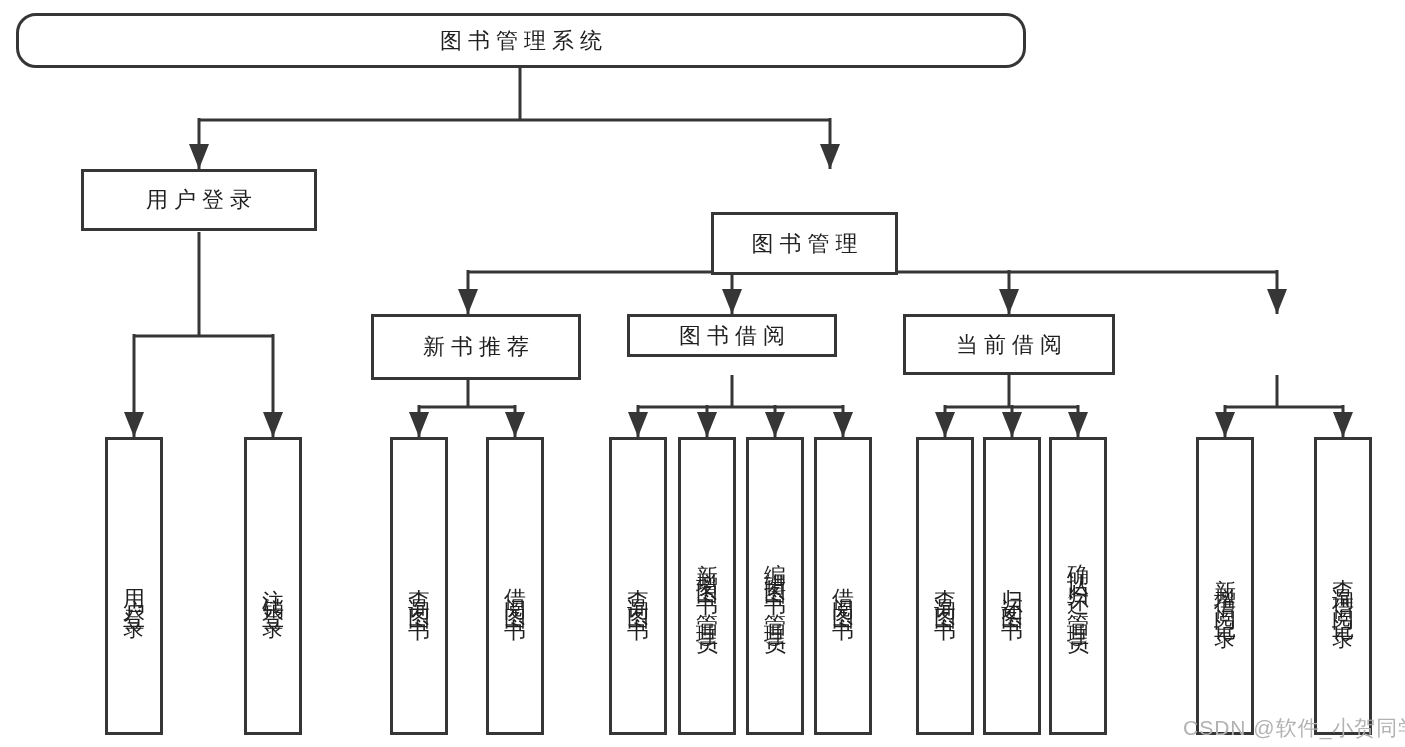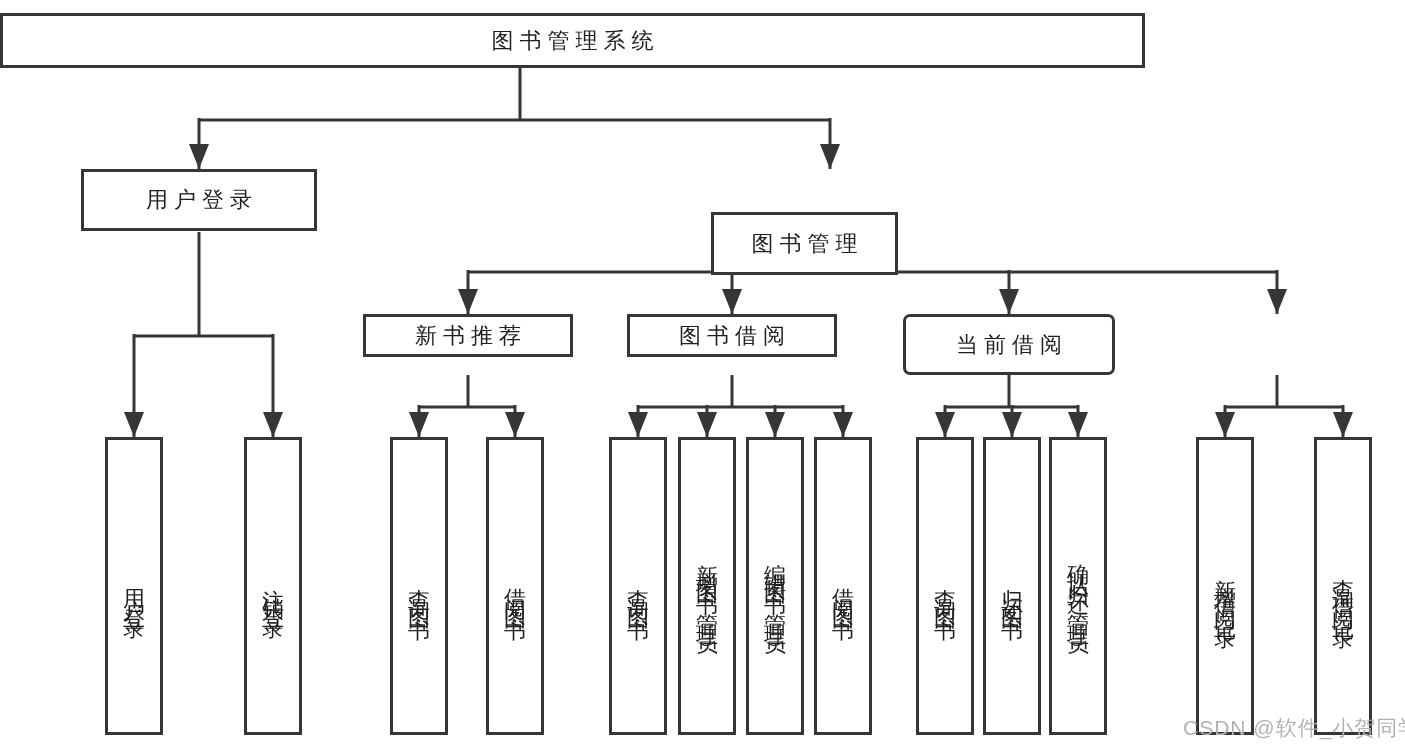--- a/index.html
+++ b/index.html
@@ -94,38 +94,38 @@
     <path d="M1009 375 V407 M945 407 H1078"></path>
     <line x1="945" y1="405" x2="945" y2="437" marker-end="url(#arw)"></line>
     <line x1="1012" y1="405" x2="1012" y2="437" marker-end="url(#arw)"></line>
     <line x1="1078" y1="405" x2="1078" y2="437" marker-end="url(#arw)"></line>
 
     <path d="M1277 375 V407 M1225 407 H1343"></path>
     <line x1="1225" y1="405" x2="1225" y2="437" marker-end="url(#arw)"></line>
     <line x1="1343" y1="405" x2="1343" y2="437" marker-end="url(#arw)"></line>
   </svg>
 
-  <div class="node" style="left:0; top:13px; width:1145px; height:55px;">
+  <div class="node" style="left:16px; top:13px; width:1010px; height:55px;border-radius:20px;">
     <span class="h-label">图书管理系统</span>
   </div>
 
   <div class="node" style="left:81px; top:169px; width:236px; height:62px;">
     <span class="h-label">用户登录</span>
   </div>
   <div class="node" style="left:711px; top:169px; width:187px; height:63px;margin-top:43px;">
     <span class="h-label">图书管理</span>
   </div>
 
-  <div class="node" style="left:363px; top:314px; width:210px; height:43px;">
+  <div class="node" style="left:371px; top:314px; width:210px; height:66px;">
     <span class="h-label">新书推荐</span>
   </div>
   <div class="node" style="left:627px; top:314px; width:210px; height:43px;">
     <span class="h-label">图书借阅</span>
   </div>
-  <div class="node" style="left:903px; top:314px; width:212px; height:61px;border-radius:7px;">
+  <div class="node" style="left:903px; top:314px; width:212px; height:61px;">
     <span class="h-label">当前借阅</span>
   </div>
 
   <div class="node" style="left:105px; top:437px; width:58px; height:298px;">
     <span class="v-label">用户登录</span>
   </div>
   <div class="node" style="left:244px; top:437px; width:58px; height:298px;">
     <span class="v-label">注销登录</span>
   </div>
 

